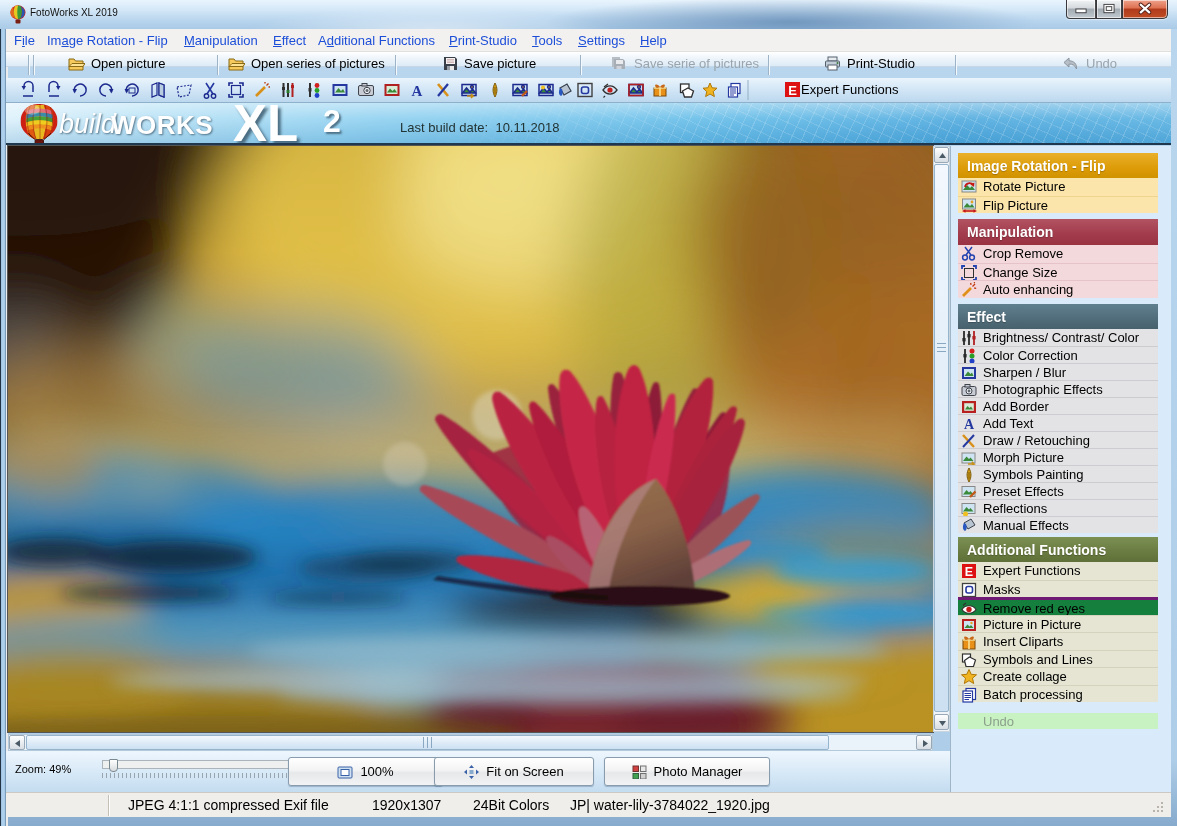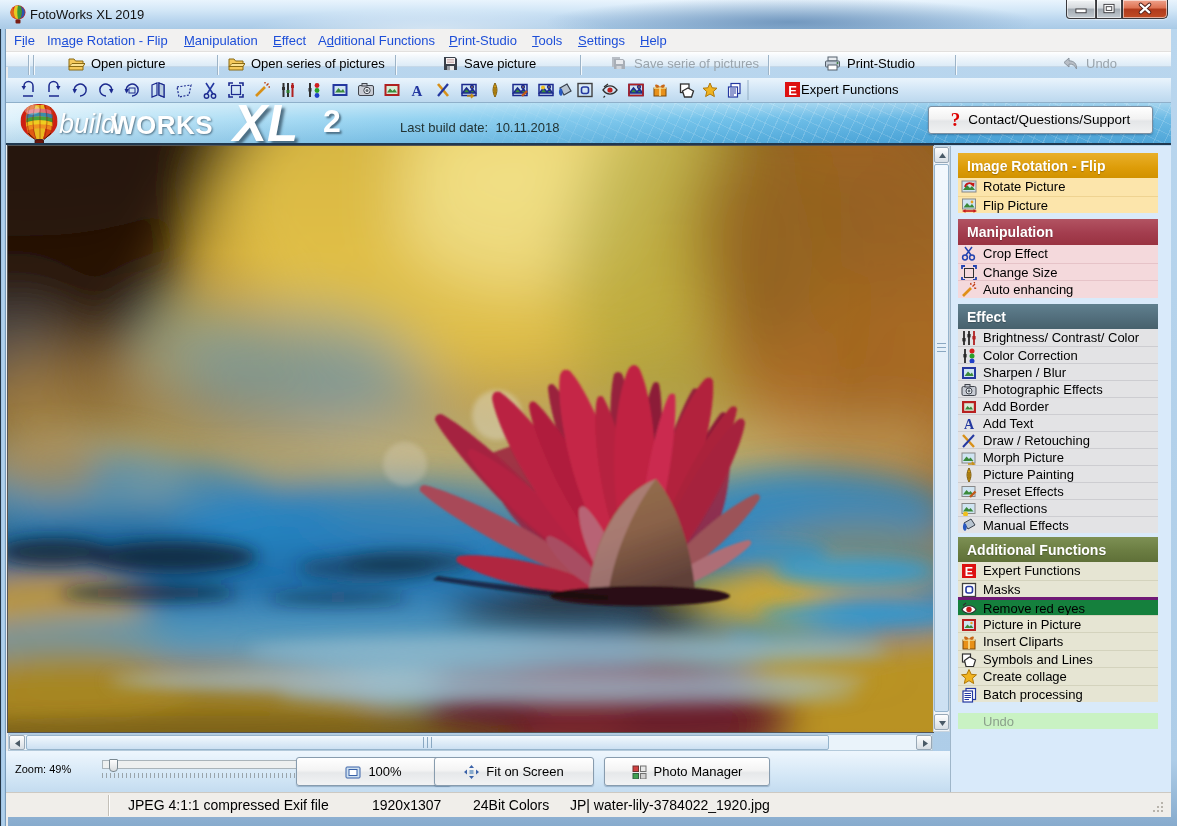--- a/index.html
+++ b/index.html
@@ -4,21 +4,21 @@
 html,body{width:1177px;height:826px;overflow:hidden}
 body{font-family:"Liberation Sans",sans-serif;position:relative;background:#4a6d94}
 #win{position:absolute;left:0;top:0;width:1177px;height:826px;
 background:linear-gradient(180deg,#9dbedc 0,#b9d6ee 30px,#aecde8 760px,#87abcd 826px)}
 
 #titlebar{position:absolute;left:0;top:0;width:1177px;height:29px;
 background:linear-gradient(180deg,#e9f4fd 0%,#d3e7f7 35%,#b9d5ee 70%,#a9cae6 100%)}
 #titlebar .smudge{position:absolute;left:0;top:0;width:100%;height:100%;
 background:radial-gradient(340px 34px at 790px 22px,rgba(73,116,163,.62),rgba(73,116,163,0) 72%),
 radial-gradient(260px 30px at 430px 30px,rgba(255,255,255,.5),rgba(255,255,255,0) 70%)}
-#titlebar .ttext{position:absolute;left:30px;top:7px;font-size:13px;color:#111}
+#titlebar .ttext{position:absolute;left:30px;top:7px;font-size:10px;color:#111}
 #balloon16{position:absolute;left:9px;top:5px}
 .wbtn{position:absolute;top:0;height:19px;border:1px solid #38383c;border-top:none;
 background:linear-gradient(180deg,#f2f4f6 0%,#d4d8dc 45%,#a2aab2 50%,#c2cad0 100%);box-shadow:inset 0 0 0 1px rgba(255,255,255,.55),0 1px 1px rgba(255,255,255,.5)}
 #btnmin{left:1066px;width:30px;border-radius:0 0 0 4px}
 #btnmax{left:1096px;width:26px}
 #btnclose{left:1122px;width:46px;border-radius:0 0 5px 0;
 background:linear-gradient(180deg,#efa28c 0%,#dd7050 45%,#b03a1c 50%,#c04c24 100%)}
 .wglyph{position:absolute;left:0;top:0;width:100%;height:100%}
 #menubar{position:absolute;left:6px;top:29px;width:1165px;height:23px;background:#f2f1f0;border-bottom:1px solid #e2e0de}
 .mitem{position:absolute;top:4px;font-size:13px;color:#1d4ed8}
@@ -41,21 +41,21 @@
 #banner .bdate{position:absolute;left:400px;top:17px;font-size:13px;color:#233}
 #contactbtn{position:absolute;left:922px;top:3px;width:225px;height:28px;border:1px solid #7b8ea0;border-radius:3px;
 background:linear-gradient(180deg,#ffffff 0%,#f2f2f2 45%,#e4e6e8 55%,#f0f1f2 100%);
 font-size:13.5px;color:#000;text-align:center;line-height:26px;box-shadow:0 1px 2px rgba(0,40,80,.35)}
 #contactbtn b{color:#dd0000;font-size:19px;margin-right:8px;vertical-align:-2px;font-family:"Liberation Serif",serif}
 
 #logo{position:absolute;left:8px;top:0px;height:42px}
 .ltxt{position:absolute;color:#fff;text-shadow:1px 1px 2px rgba(60,90,110,.8)}
 #lfoto{left:53px;top:6px;font-size:27px;font-style:italic;font-weight:400;letter-spacing:0px}
 #lworks{left:105px;top:7px;font-size:26px;font-weight:700;font-style:normal;letter-spacing:.5px}
-#lxl{left:227px;top:-9px;font-size:51px;font-weight:800;font-style:italic;text-shadow:3px 3px 3px rgba(60,90,110,.85)}
+#lxl{left:227px;top:-9px;font-size:51px;font-weight:800;text-shadow:3px 3px 3px rgba(60,90,110,.85)}
 #l2{left:317px;top:0px;font-size:32px;font-weight:700;text-shadow:2px 2px 2px rgba(60,90,110,.8)}
 
 #photo{position:absolute;left:8px;top:146px;width:925px;height:586px;background:#7a6a30;outline:1px solid #555}
 #vscroll{position:absolute;left:933px;top:146px;width:17px;height:586px;background:#f0f4f8;border:1px solid #c8d4de}
 #hscroll{position:absolute;left:8px;top:734px;width:925px;height:17px;background:#eaf3fa;border:1px solid #b4cadb}
 .sbtn{position:absolute;background:linear-gradient(180deg,#fefefe,#d7dee4);border:1px solid #98a8b6;border-radius:2px}
 .sthumb{background:linear-gradient(180deg,#f2f8fd,#cce0f2);border:1px solid #96b4cc;border-radius:2px}
 #zoomstrip{position:absolute;left:6px;top:751px;width:946px;height:41px;
 background:linear-gradient(180deg,#eef6fd 0%,#d4e7f6 60%,#c4dcf0 100%)}
 #zoomstrip .zl{position:absolute;left:9px;top:12px;font-size:11px;color:#000}
@@ -334,21 +334,20 @@
         <ellipse cx="18" cy="7" rx="8" ry="5" fill="#fff" opacity=".3"></ellipse>
       </g>
       <rect x="21" y="37.5" width="8.5" height="5.5" rx="1" fill="#6a160c" stroke="#3a0c06"></rect>
       <path d="M14 31 L21.5 38 M37 31 L29.5 38" stroke="#3a0c06" stroke-width="1"></path>
     </svg>
     <span class="ltxt" id="lfoto">build</span>
     <span class="ltxt" id="lworks">WORKS</span>
     <span class="ltxt" id="lxl">XL</span>
     <span class="ltxt" id="l2">2</span>
     <span class="bdate" style="left:394px">Last build date:&nbsp; 10.11.2018</span>
-    <div id="contactbtn"><b>?</b>Contact/Questions/Support</div>
   </div>
   <div id="photo">
    <svg width="925" height="586" viewBox="0 0 925 586">
     <defs>
       <filter id="b40" x="-40%" y="-40%" width="180%" height="180%">
             <feGaussianBlur stdDeviation="30"></feGaussianBlur>
           </filter>
       <filter id="b18" x="-40%" y="-40%" width="180%" height="180%">
             <feGaussianBlur stdDeviation="16"></feGaussianBlur>
           </filter>
@@ -517,21 +516,21 @@
     <div class="sbtn" style="left:907px;top:0px;width:16px;height:15px"><svg width="16" height="15">
           <path d="M11 7.5 L6 4 V11 Z" fill="#4a5a66"></path>
         </svg></div>
   </div>
   <div id="zoomstrip">
     <span class="zl">Zoom: 49%</span>
     <div id="ztrack">
         <div id="zthumb"></div>
       </div>
     <div id="zticks"></div>
-    <div class="zbtn" id="zb1" style="left:290px;width:155px"><svg width="16" height="13" viewBox="0 0 16 13">
+    <div class="zbtn" id="zb1" style="left:282px;width:155px"><svg width="16" height="13" viewBox="0 0 16 13">
           <rect x="1" y="1" width="14" height="11" rx="1" fill="#cfe0f0" stroke="#3a62a8"></rect>
           <rect x="4" y="3.5" width="8" height="6" fill="#fff" stroke="#3a62a8"></rect>
         </svg>100%</div>
     <div class="zbtn" id="zb2" style="left:428px;width:160px"><svg width="15" height="14" viewBox="0 0 15 14">
           <path d="M7.5 0 L10 3 H5 Z M7.5 14 L10 11 H5 Z M0 7 L3 4.5 V9.5 Z M15 7 L12 4.5 V9.5 Z" fill="#3a62a8"></path>
           <rect x="5.5" y="5" width="4" height="4" fill="#88aacc"></rect>
         </svg>Fit on Screen</div>
     <div class="zbtn" id="zb3" style="left:598px;width:166px"><svg width="15" height="14" viewBox="0 0 15 14">
           <rect x="1" y="1" width="5.5" height="5.5" fill="#d04040" stroke="#703030"></rect>
           <rect x="8.5" y="1" width="5.5" height="5.5" fill="#e8e8e8" stroke="#707070"></rect>
@@ -565,21 +564,21 @@
         </div>
     </div>
     <div class="panel" style="top:73px">
       <div class="phead" style="height:26px;background:linear-gradient(180deg,#b25362 0%,#a33d4e 55%,#993241 100%)">Manipulation</div>
       <div class="prow" style="background:#f4d9dc">
           <svg width="16" height="16" viewBox="0 0 16 16">
             <path d="M4 1 L10 9 M11 1 L5 9" stroke="#2444b0" stroke-width="1.5"></path>
             <circle cx="4" cy="11.5" r="2.4" stroke="#2444b0" fill="none" stroke-width="1.5"></circle>
             <circle cx="11" cy="11.5" r="2.4" stroke="#2444b0" fill="none" stroke-width="1.5"></circle>
           </svg>
-          <span>Crop Effect</span>
+          <span>Crop Remove</span>
         </div>
       <div class="prow" style="background:#f4d9dc;border-top:1px solid #e6c3c8">
           <svg width="16" height="16" viewBox="0 0 16 16">
             <path d="M1 4 V1 H4 M12 1 H15 V4 M15 12 V15 H12 M4 15 H1 V12" stroke="#2444b0" stroke-width="1.8" fill="none"></path>
             <rect x="3.5" y="3.5" width="9" height="9" stroke="#303030" fill="none"></rect>
           </svg>
           <span>Change Size</span>
         </div>
       <div class="prow" style="background:#f4d9dc;border-top:1px solid #e6c3c8">
           <svg width="16" height="16" viewBox="0 0 16 16">
@@ -655,21 +654,21 @@
             <path d="M2 11 L5.5 6.5 L8 9 L9.5 7.5 L12.5 11 Z" fill="#3a8a3a"></path>
             <path d="M7 14 h6 l-2.2 -2.2 m2.2 2.2 l-2.2 2.2" stroke="#c89018" stroke-width="1.5" fill="none"></path>
           </svg>
           <span>Morph Picture</span>
         </div>
       <div class="prow" style="background:#e3e3e5;border-top:1px solid #cdcdd1">
           <svg width="16" height="16" viewBox="0 0 16 16">
             <path d="M8 1 C5.4 6 5.4 10 8 15 C10.6 10 10.6 6 8 1 Z" fill="#d8a018" stroke="#7a5808"></path>
             <path d="M8 5 V12" stroke="#7a5808"></path>
           </svg>
-          <span>Picture Painting</span>
+          <span>Symbols Painting</span>
         </div>
       <div class="prow" style="background:#e3e3e5;border-top:1px solid #cdcdd1">
           <svg width="16" height="16" viewBox="0 0 16 16">
             <rect x="1" y="2.5" width="13" height="10" fill="#cfe4f2" stroke="#888"></rect>
             <path d="M2 10.5 L5.5 6 L8 8.5 L9.5 7 L12.5 10.5 Z" fill="#3a8a3a"></path>
             <path d="M9 13 L14.5 7.5" stroke="#c05818" stroke-width="2.4"></path>
           </svg>
           <span>Preset Effects</span>
         </div>
       <div class="prow" style="background:#e3e3e5;border-top:1px solid #cdcdd1">

